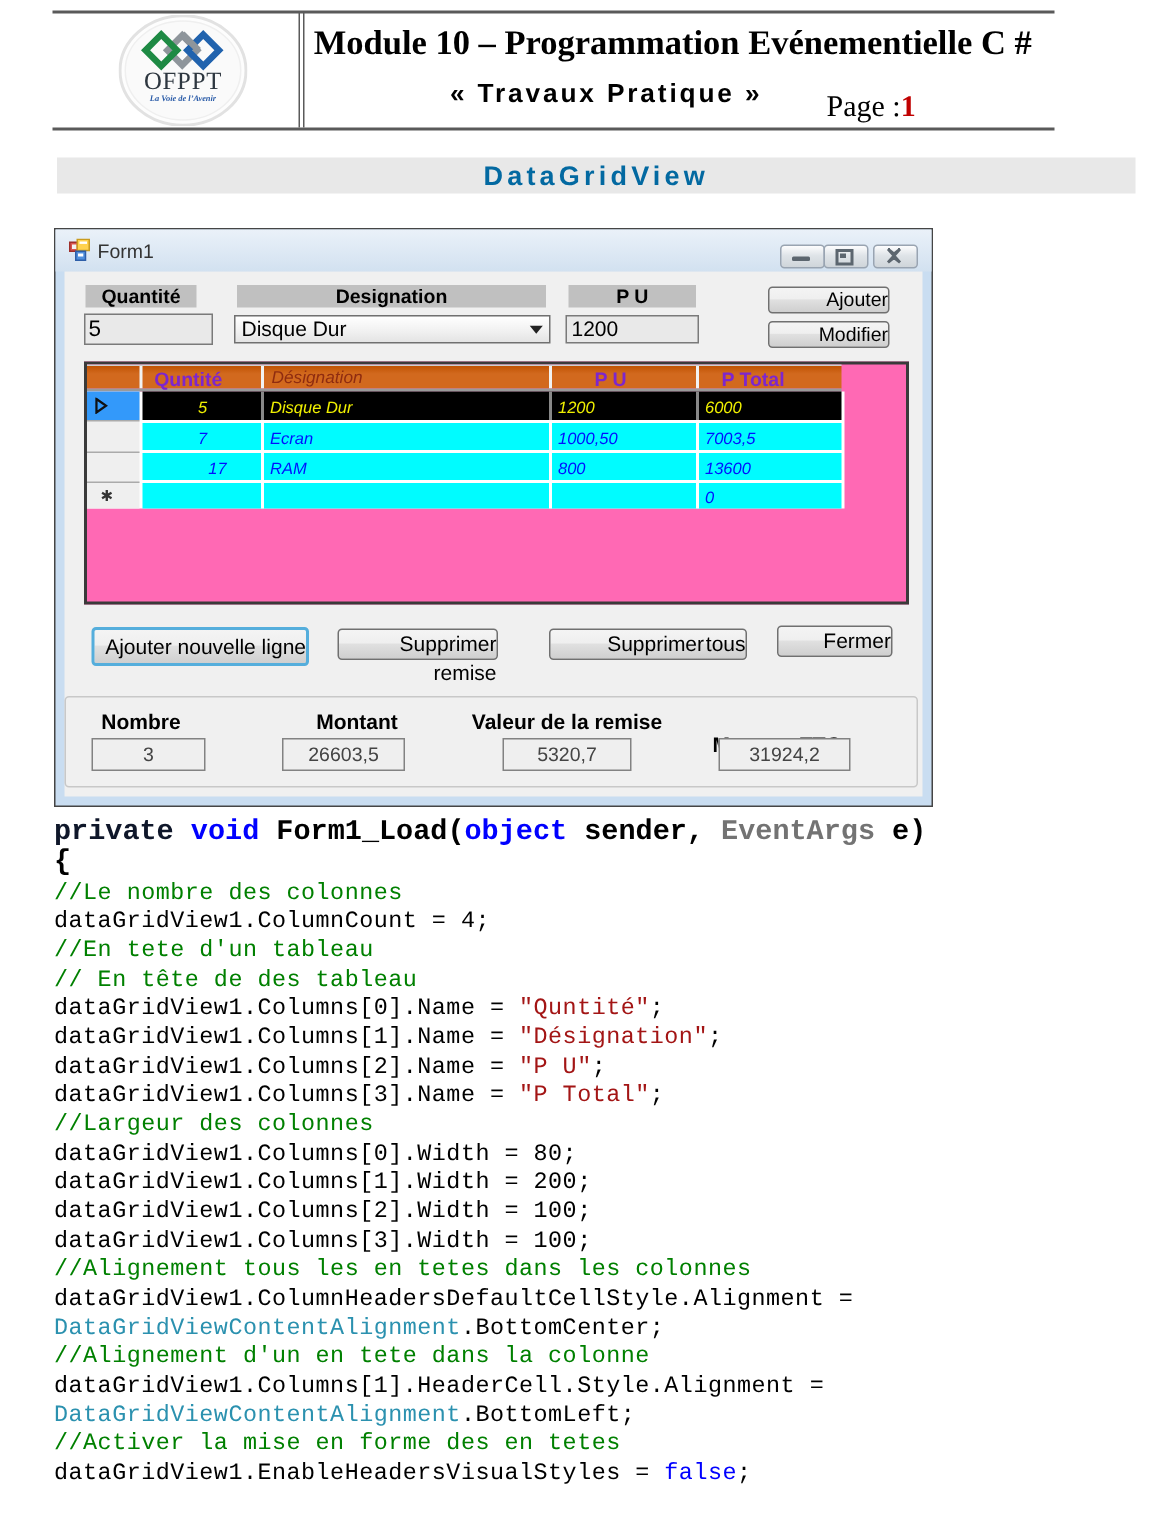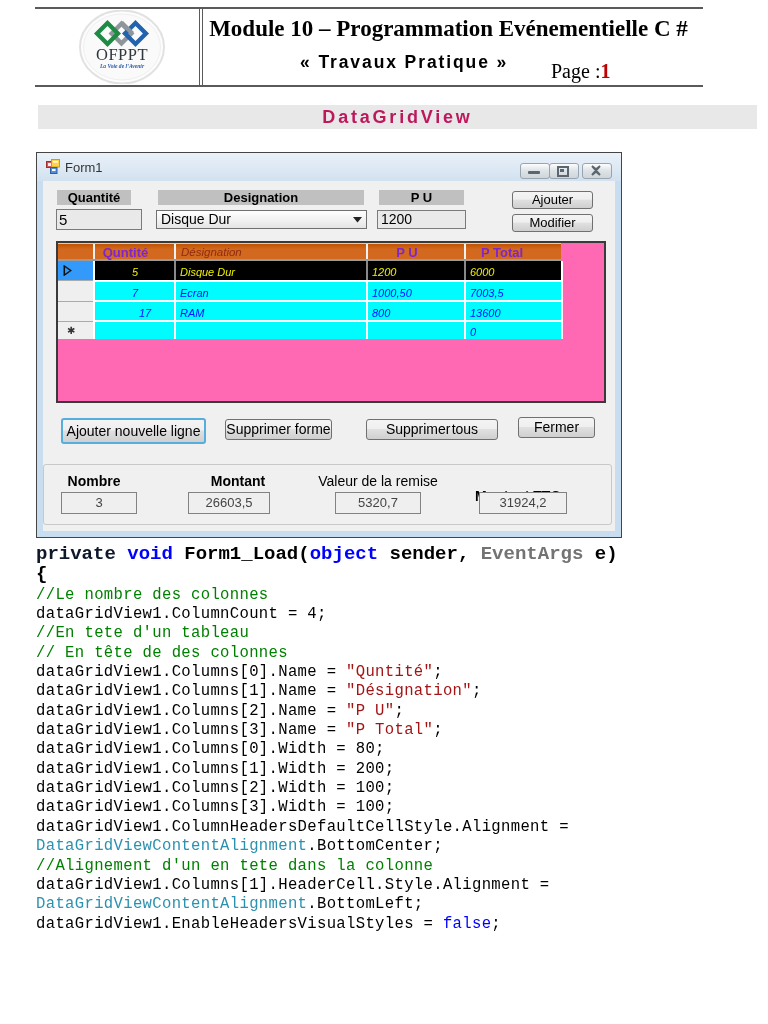--- a/index.html
+++ b/index.html
@@ -1,20 +1,20 @@
 <!DOCTYPE html>
 <html><head>
 <meta charset="utf-8">
 <style>
 html,body{margin:0;padding:0}
 body{width:768px;height:1024px;background:#fff;font-family:"Liberation Sans",sans-serif;position:relative;overflow:hidden}
 .abs{position:absolute}
 .lbl{background:#C0C0C0;font-weight:bold;font-size:13px;color:#000;text-align:center}
 .tb{background:#E9E9E9;border:1px solid #7A7A7A;font-size:13px;color:#000}
-.btn{border:1px solid #707070;border-radius:3px;background:linear-gradient(#F4F4F4,#EFEFEF 45%,#E0E0E0 50%,#CFCFCF);font-size:13px;color:#000;text-align:center;font-family:"Liberation Sans",sans-serif}
+.btn{border:1px solid #707070;border-radius:3px;background:linear-gradient(#F4F4F4,#EFEFEF 45%,#E0E0E0 50%,#CFCFCF);font-size:13px;color:#000;text-align:right;font-family:"Liberation Sans",sans-serif}
 .cell{position:absolute;font-style:italic;font-size:11px;white-space:nowrap}
 </style>
 </head>
 <body>
 
 <div class="abs" style="left:35px;top:7px;width:668px;height:2px;background:#5a5a5a"></div>
 <div class="abs" style="left:35px;top:85px;width:668px;height:2px;background:#5a5a5a"></div>
 <div class="abs" style="left:199px;top:8px;width:1px;height:77px;background:#5a5a5a"></div>
 <div class="abs" style="left:202px;top:8px;width:1px;height:77px;background:#5a5a5a"></div>
 
@@ -29,21 +29,21 @@
   </g>
   <text x="43" y="49.5" text-anchor="middle" font-family="Liberation Serif,serif" font-size="16.5" fill="#2e3740" style="letter-spacing:0.5px">OFPPT</text>
   <text x="43" y="57.5" text-anchor="middle" font-family="Liberation Serif,serif" font-size="5.6" font-style="italic" font-weight="bold" fill="#2b5ca8">La Voie de l’Avenir</text>
 </svg>
 
 <div class="abs" style="left:197px;top:16px;width:503px;text-align:center;font-family:'Liberation Serif',serif;font-weight:bold;font-size:23px;color:#000">Module 10 – Programmation Evénementielle C #</div>
 <div class="abs" style="left:300px;top:52px;white-space:nowrap;font-weight:bold;font-size:17.5px;letter-spacing:1.9px;color:#000">« Travaux Pratique »</div>
 <div class="abs" style="left:551px;top:60px;font-family:'Liberation Serif',serif;font-size:20px;color:#000">Page :<span style="color:#C00000;font-weight:bold">1</span></div>
 
 <div class="abs" style="left:38px;top:105px;width:719px;height:24px;background:#E8E8E8"></div>
-<div class="abs" style="left:38px;top:107px;width:719px;text-align:center;font-weight:bold;font-size:18px;letter-spacing:2.8px;color:#be185d">DataGridView</div>
+<div class="abs" style="left:38px;top:107px;width:719px;text-align:center;font-weight:bold;font-size:18px;letter-spacing:2.8px;color:#0369a1">DataGridView</div>
 
 <div class="abs" style="left:36px;top:152px;width:584px;height:384px;border:1px solid #454545;background:#C9DDF1"></div>
 
 <div class="abs" style="left:37px;top:153px;width:584px;height:28px;background:linear-gradient(#EAF1F9,#D2E1F0)"></div>
 
 <div class="abs" style="left:43px;top:181px;width:572px;height:350px;background:#F0F0F0"></div>
 
 <svg class="abs" style="left:46px;top:159px" width="15" height="15" viewBox="0 0 15 15">
   <rect x="0.5" y="2.5" width="6" height="6" fill="#d9544f" stroke="#9e2f2b" stroke-width="1"></rect>
   <rect x="2" y="4" width="3" height="3" fill="#f2f2f2"></rect>
@@ -132,48 +132,51 @@
 <div class="cell" style="left:470px;top:287px;color:#0010FF">7003,5</div>
 
 <div class="cell" style="left:95px;top:307px;width:100px;text-align:center;color:#0010FF">17</div>
 <div class="cell" style="left:180px;top:307px;color:#0010FF">RAM</div>
 <div class="cell" style="left:372px;top:307px;color:#0010FF">800</div>
 <div class="cell" style="left:470px;top:307px;color:#0010FF">13600</div>
 
 <div class="cell" style="left:470px;top:326px;color:#0010FF">0</div>
 
 <div class="btn abs" style="left:61px;top:418px;width:141px;height:22px;line-height:22px;border:2px solid #55AEDC;font-size:14px">Ajouter nouvelle ligne</div>
-<div class="btn abs" style="left:225px;top:419px;width:105px;height:19px;line-height:19px;font-size:14px">Supprimer forme</div>
+<div class="btn abs" style="left:225px;top:419px;width:105px;height:19px;line-height:19px;font-size:14px">Supprimer remise</div>
 <div class="btn abs" style="left:366px;top:419px;width:130px;height:19px;line-height:19px;font-size:14px">Supprimer tous</div>
 <div class="btn abs" style="left:518px;top:417px;width:75px;height:19px;line-height:19px;font-size:14px">Fermer</div>
 
 <div class="abs" style="left:43px;top:464px;width:567px;height:59px;border:1px solid #C8C8C8;border-radius:3px"></div>
 
 <div class="abs" style="left:59px;top:473px;width:70px;text-align:center;font-weight:bold;font-size:14px">Nombre</div>
 <div class="abs" style="left:203px;top:473px;width:70px;text-align:center;font-weight:bold;font-size:14px">Montant</div>
-<div class="abs" style="left:312px;top:473px;width:132px;text-align:center;font-weight:normal;font-size:14px">Valeur de la remise</div>
+<div class="abs" style="left:312px;top:473px;width:132px;text-align:center;font-weight:bold;font-size:14px">Valeur de la remise</div>
 <div class="abs" style="left:475px;top:488px;width:90px;text-align:left;font-weight:bold;font-size:14px">Montant TTC</div>
 
 <div class="abs" style="left:61px;top:492px;width:74px;height:20px;border:1px solid #828282;background:#EFEFEF;text-align:center;font-size:13px;line-height:20px;color:#444">3</div>
 <div class="abs" style="left:188px;top:492px;width:80px;height:20px;border:1px solid #828282;background:#EFEFEF;text-align:center;font-size:13px;line-height:20px;color:#444">26603,5</div>
 <div class="abs" style="left:335px;top:492px;width:84px;height:20px;border:1px solid #828282;background:#EFEFEF;text-align:center;font-size:13px;line-height:20px;color:#444">5320,7</div>
 <div class="abs" style="left:479px;top:492px;width:86px;height:20px;border:1px solid #828282;background:#EFEFEF;text-align:center;font-size:13px;line-height:20px;color:#444">31924,2</div>
 
 <pre class="abs" id="code" style="left:36px;top:545px;margin:0;font-family:'Liberation Mono',monospace;font-size:15.6px;line-height:19.35px;letter-spacing:0.33px"><b style="font-size:19px;letter-spacing:0"><span style="color:#0f172a">private</span> <span style="color:#0000FF">void</span> Form1_Load(<span style="color:#0000FF">object</span> sender, <span style="color:#737373">EventArgs</span> e)
 {</b>
 <span style="color:#008000">//Le nombre des colonnes</span>
 dataGridView1.ColumnCount = 4;
 <span style="color:#008000">//En tete d'un tableau</span>
-<span style="color:#008000">// En tête de des colonnes</span>
+<span style="color:#008000">// En tête de des tableau</span>
 dataGridView1.Columns[0].Name = <span style="color:#A31515">"Quntité"</span>;
 dataGridView1.Columns[1].Name = <span style="color:#A31515">"Désignation"</span>;
 dataGridView1.Columns[2].Name = <span style="color:#A31515">"P U"</span>;
 dataGridView1.Columns[3].Name = <span style="color:#A31515">"P Total"</span>;
+<span style="color:#008000">//Largeur des colonnes</span>
 dataGridView1.Columns[0].Width = 80;
 dataGridView1.Columns[1].Width = 200;
 dataGridView1.Columns[2].Width = 100;
 dataGridView1.Columns[3].Width = 100;
+<span style="color:#008000">//Alignement tous les en tetes dans les colonnes</span>
 dataGridView1.ColumnHeadersDefaultCellStyle.Alignment =
 <span style="color:#2B91AF">DataGridViewContentAlignment</span>.BottomCenter;
 <span style="color:#008000">//Alignement d'un en tete dans la colonne</span>
 dataGridView1.Columns[1].HeaderCell.Style.Alignment =
 <span style="color:#2B91AF">DataGridViewContentAlignment</span>.BottomLeft;
+<span style="color:#008000">//Activer la mise en forme des en tetes</span>
 dataGridView1.EnableHeadersVisualStyles = <span style="color:#0000FF">false</span>;</pre>
 
 </body></html>

